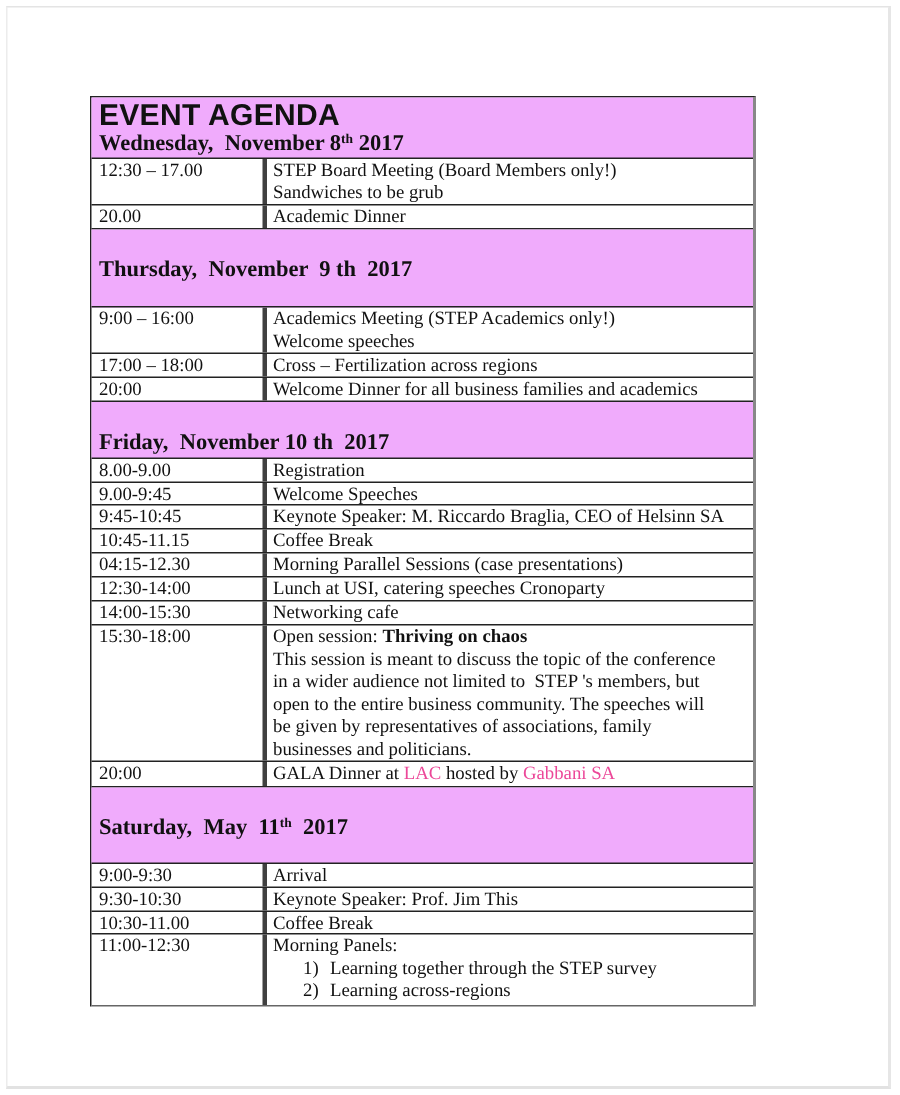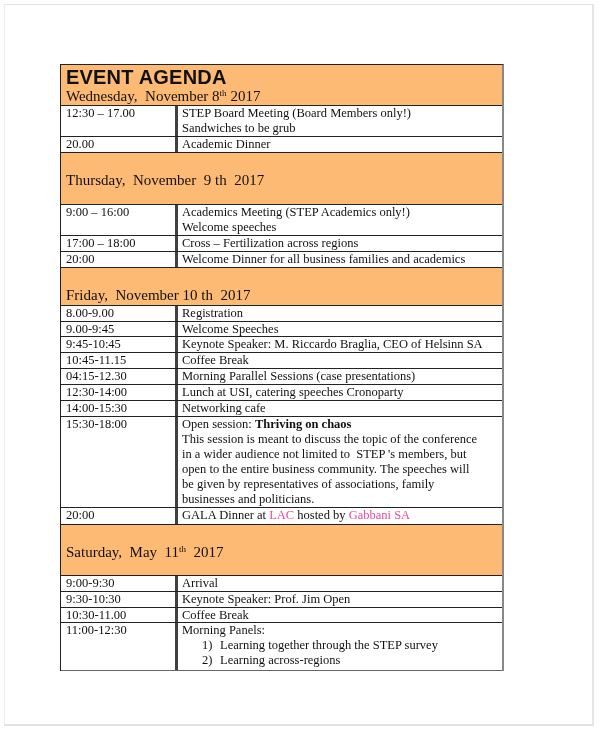--- a/index.html
+++ b/index.html
@@ -28,38 +28,38 @@
       position: absolute;
       left: 60px;
       top: 64px;
       width: 444px;
       border-left: 1px solid #222;
       border-top: 1px solid #222;
       border-right: 2px solid #888;
       box-sizing: border-box;
     }
     .head {
-      background: #fdba74;
+      background: #f0abfc;
       border-bottom: 1px solid #222;
       box-sizing: border-box;
       padding-left: 5px;
       position: relative;
     }
     .title {
       font-family: "Liberation Sans", sans-serif;
       font-weight: bold;
       font-size: 20px;
       line-height: 22px;
       color: #111;
       padding-top: 1px;
       letter-spacing: 0.2px;
     }
     .day {
       font-family: "Liberation Serif", serif;
-      font-weight: normal;
+      font-weight: bold;
       font-size: 15px;
       color: #111;
       white-space: pre;
     }
     .day sup {
       font-size: 9px;
       vertical-align: 5px;
       line-height: 0;
     }
     .head-first { height: 41px; }
@@ -215,21 +215,21 @@
   </div>
   <div class="row" style="height:16px">
     <div class="time">9:00-9:30</div>
     <div class="desc">
         <span class="line">Arrival</span>
       </div>
   </div>
   <div class="row" style="height:16px">
     <div class="time">9:30-10:30</div>
     <div class="desc">
-        <span class="line">Keynote Speaker: Prof. Jim Open</span>
+        <span class="line">Keynote Speaker: Prof. Jim This</span>
       </div>
   </div>
   <div class="row" style="height:15px">
     <div class="time">10:30-11.00</div>
     <div class="desc">
         <span class="line">Coffee Break</span>
       </div>
   </div>
   <div class="row last" style="height:48px">
     <div class="time">11:00-12:30</div>

